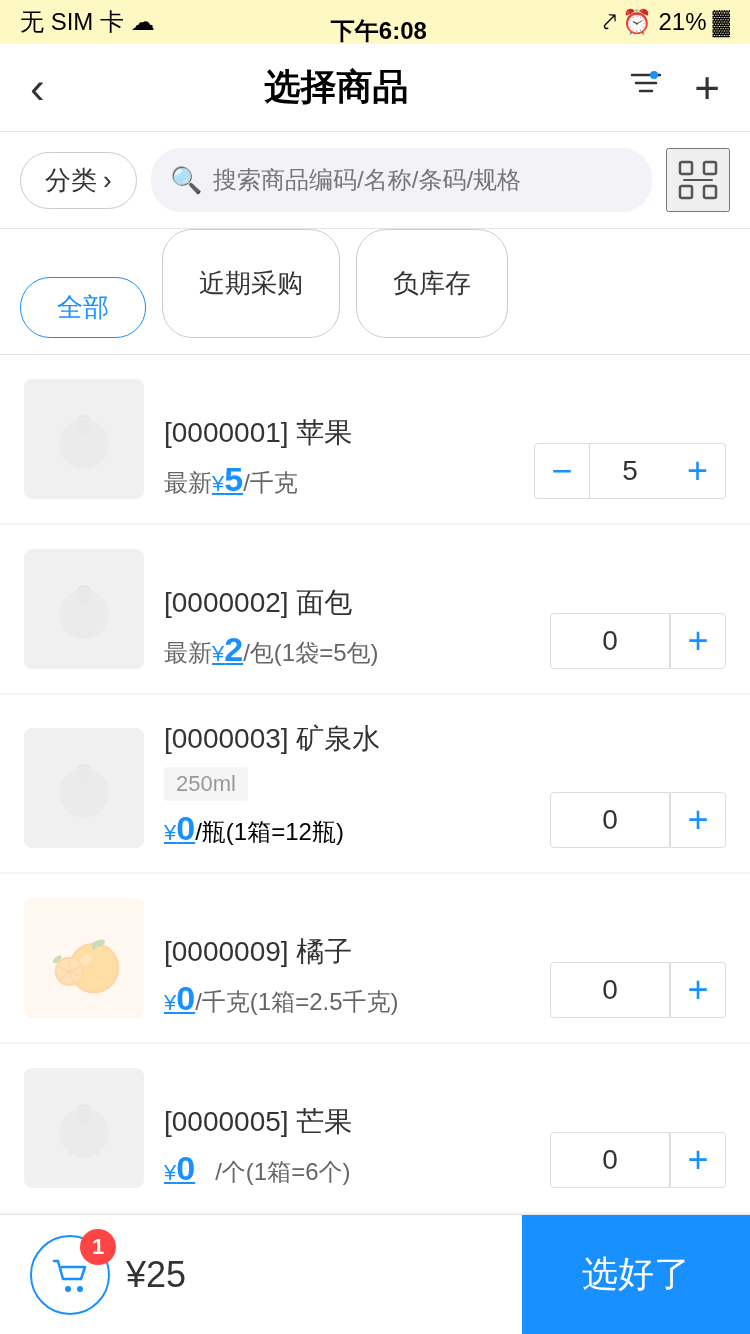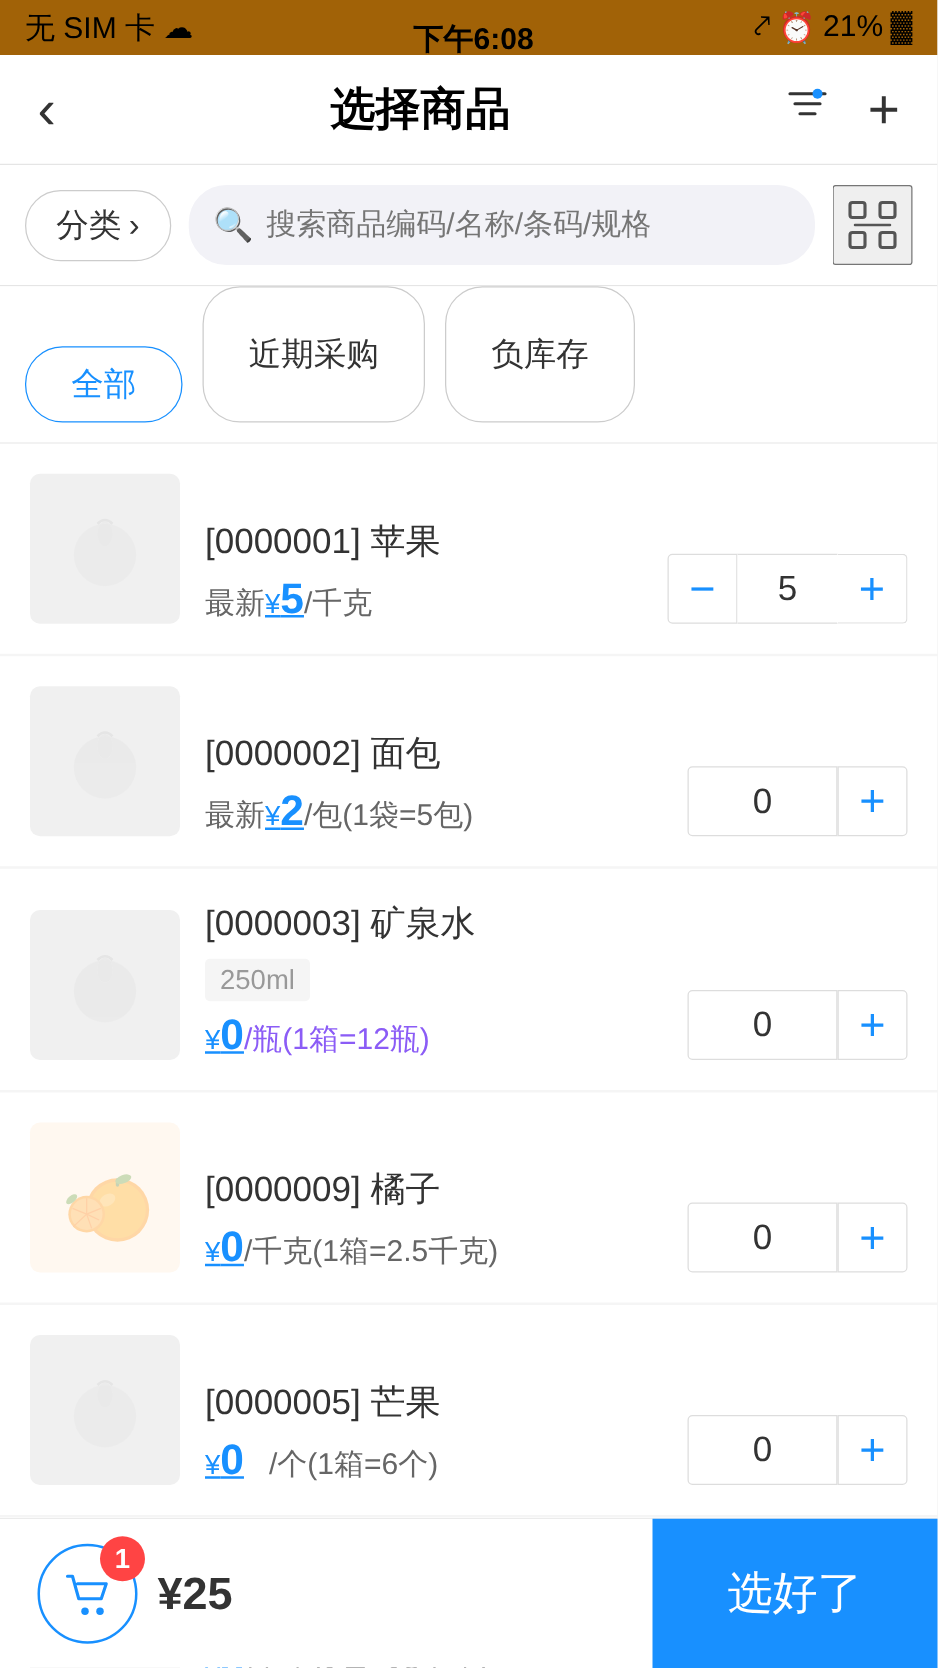--- a/index.html
+++ b/index.html
@@ -7,21 +7,21 @@
     body {
       font-family: -apple-system, 'PingFang SC', 'Helvetica Neue', sans-serif;
       background: #f5f5f5;
       width: 750px;
       min-height: 1334px;
       overflow-x: hidden;
       font-size: 28px;
     }
     
     .status-bar {
-      background: #a16207;
+      background: #fef9c3;
       height: 44px;
       display: flex;
       align-items: center;
       justify-content: space-between;
       padding: 0 20px;
       font-size: 24px;
       font-weight: 500;
     }
     .status-left { display: flex; align-items: center; gap: 8px; }
     .status-center { font-size: 24px; font-weight: 700; margin-top: 17px; }
@@ -264,21 +264,21 @@
       width: 36px;
       height: 36px;
       font-size: 22px;
       display: flex;
       align-items: center;
       justify-content: center;
       font-weight: 600;
     }
     .cart-total {
       font-size: 36px;
-      font-weight: 700;
+      font-weight: 400;
       color: #333;
     }
     .confirm-btn {
       background: #1890ff;
       color: #fff;
       font-size: 36px;
       height: 120px;
       padding: 0 60px;
       border: none;
       display: flex;
@@ -403,21 +403,21 @@
         <path d="M34 20 Q40 14 46 20" stroke="#ccc" stroke-width="2" fill="none"></path>
       </svg>
     </div>
     <div class="product-info">
       <div class="product-name">[0000003] 矿泉水</div>
       <div class="product-spec">250ml</div>
       <div class="price-line">
         <span class="price-underline">
           <span style="font-size:22px;color:#1890ff;">¥</span><span style="font-size:34px;color:#1890ff;font-weight:600;">0</span>
         </span>
-        <span style="color:#8b5cf6;font-size:24px;">/瓶(1箱=12瓶)</span>
+        <span style="color:#000000;font-size:24px;">/瓶(1箱=12瓶)</span>
       </div>
     </div>
     <div class="qty-plus-only">
       <input class="qty-field" type="text" value="0" style="">
       <button class="qty-btn plus" style="border-left:1px solid #ddd;border-radius:0 4px 4px 0;">+</button>
     </div>
   </div>
 
   <div class="product-item">
     <div class="product-thumb" style="background:#fff8f0;">

